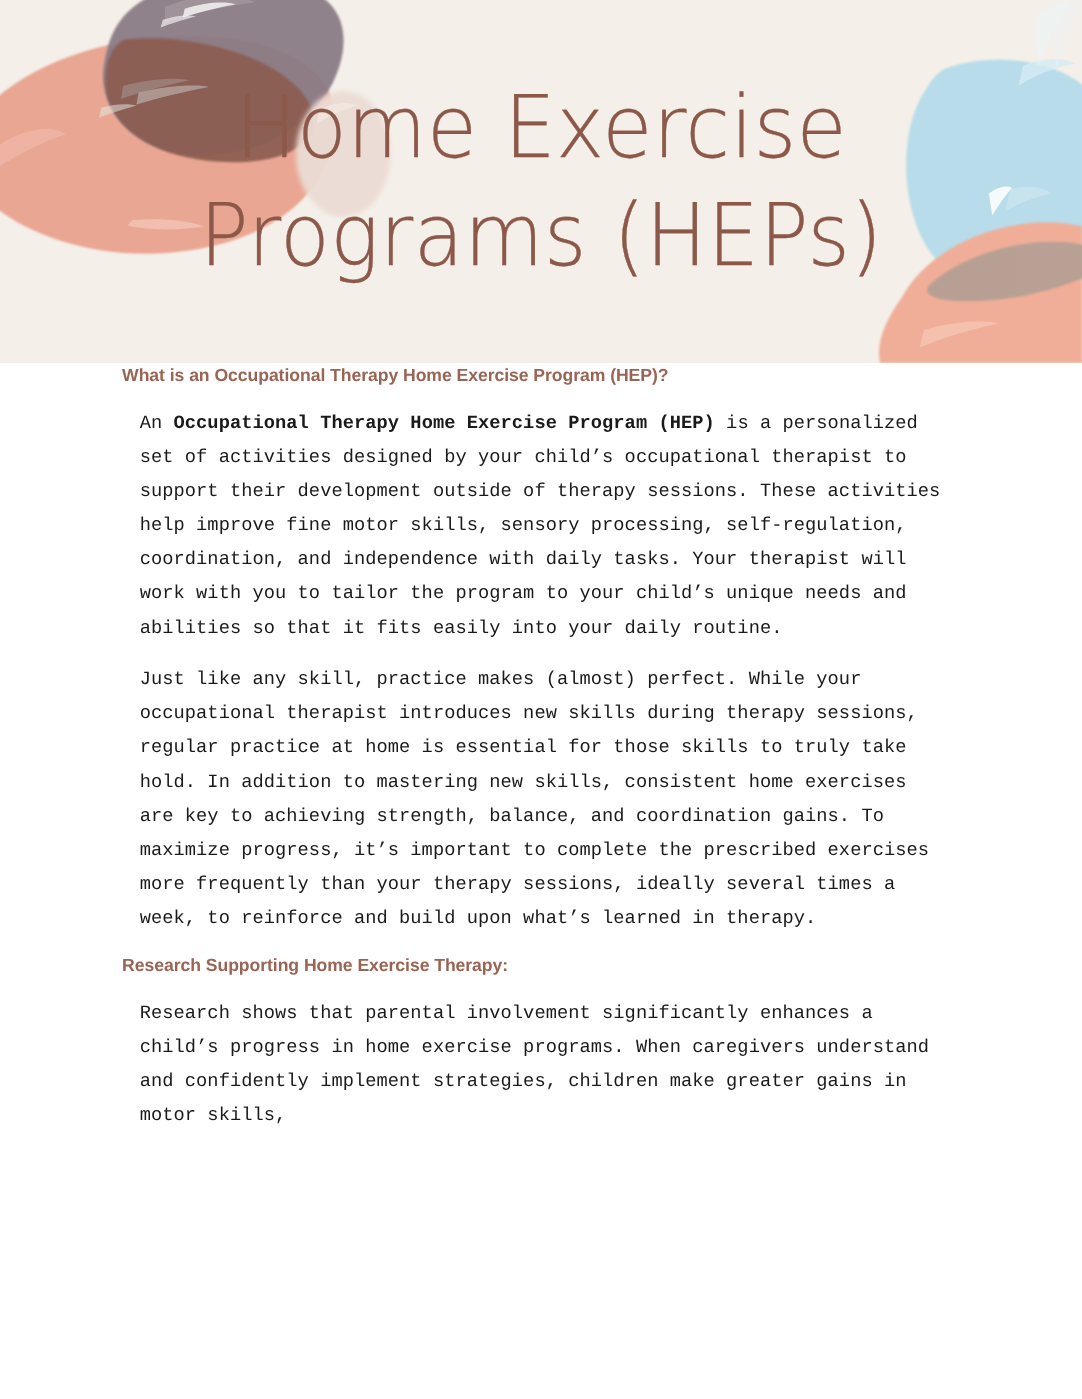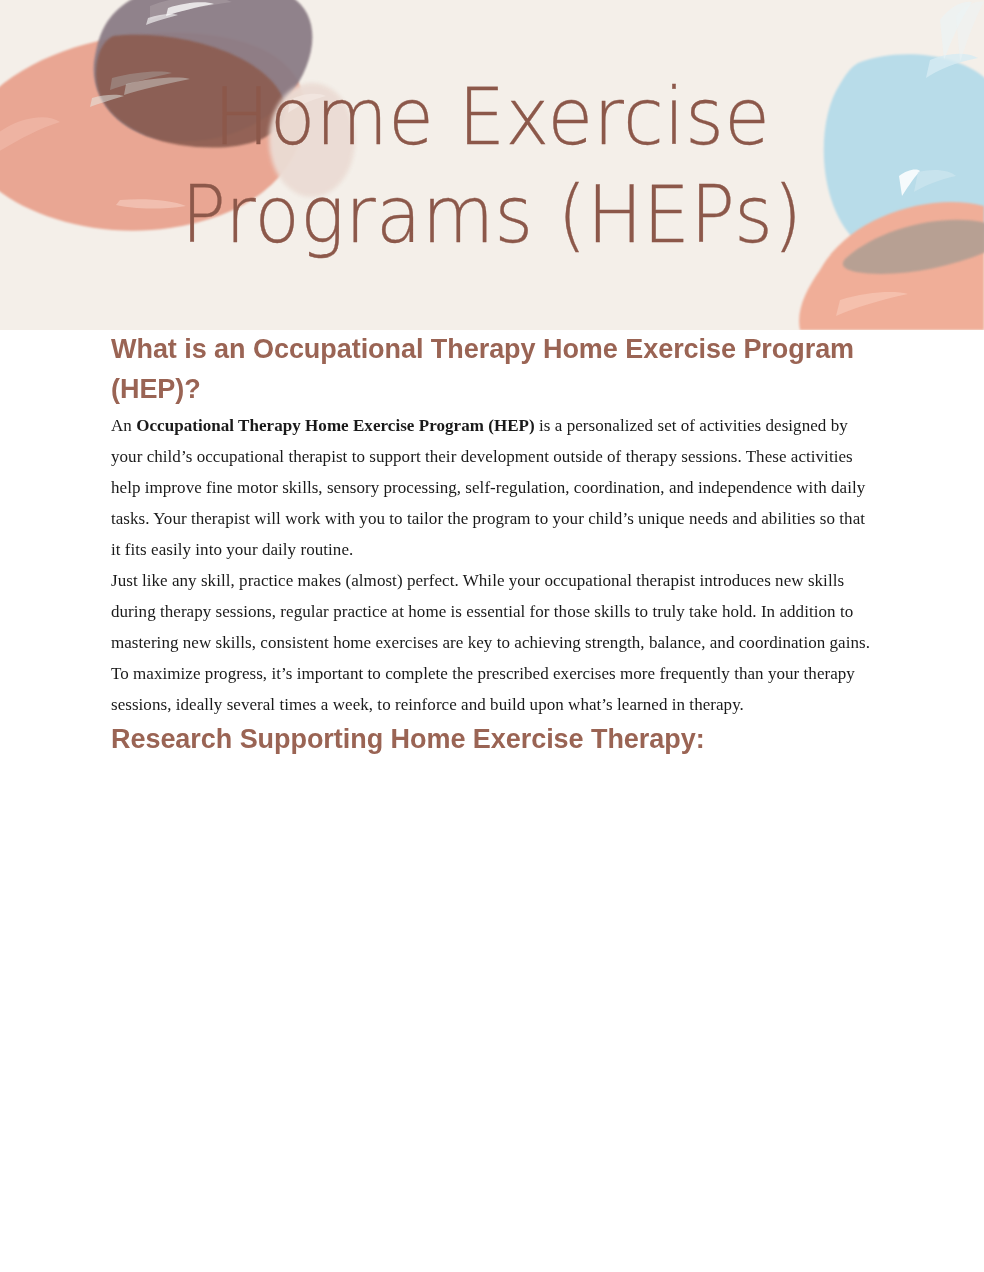--- a/index.html
+++ b/index.html
@@ -59,31 +59,31 @@
     position: absolute;
     left: 0;
     top: 330px;
     width: 984px;
     padding: 0 111px 0 111px;
   }
   h2.section-heading {
     color: #9A6454;
     font-family: "Liberation Sans", sans-serif;
     font-weight: bold;
-    font-size: 27px;
+    font-size: 16px;
     line-height: 1.48;
     margin: 0;
     letter-spacing: -0.05px;
   }
   p.body-text {
     color: #1a1a1a;
-    font-family: Liberation Serif, serif;
+    font-family: Liberation Mono, monospace;
     font-size: 17px;
     line-height: 31px;
-    margin: 0;
+    margin: 16px;
     letter-spacing: 0.05px;
   }
   .s1-heading { margin-top: 46px; }
   .s1-para    { margin-top: 22px; }
   .s2-heading { margin-top: 40px; }
   .s2-para    { margin-top: 22px; }
   .s3-heading { margin-top: 41px; }
   .s3-para    { margin-top: 23px; }
   b { font-weight: bold; }
 </style>
@@ -175,13 +175,14 @@
 
   <h2 class="section-heading s1-heading">What is an Occupational Therapy Home Exercise Program (HEP)?</h2>
 
   <p class="body-text s1-para"><span>An </span><b>Occupational Therapy Home Exercise Program (HEP)</b><span> is a personalized set of activities designed by your child’s occupational therapist to support their development outside of therapy sessions. These activities help improve fine motor skills, sensory processing, self-regulation, coordination, and independence with daily tasks. Your therapist will work with you to tailor the program to your child’s unique needs and abilities so that it fits easily into your daily routine.</span></p>
 
 
   <p class="body-text s2-para">Just like any skill, practice makes (almost) perfect. While your occupational therapist introduces new skills during therapy sessions, regular practice at home is essential for those skills to truly take hold. In addition to mastering new skills, consistent home exercises are key to achieving strength, balance, and coordination gains. To maximize progress, it’s important to complete the prescribed exercises more frequently than your therapy sessions, ideally several times a week, to reinforce and build upon what’s learned in therapy.</p>
 
   <h2 class="section-heading s3-heading">Research Supporting Home Exercise Therapy:</h2>
 
+  <p class="body-text s3-para">Research shows that parental involvement significantly enhances a child’s progress in home exercise programs. When caregivers understand and confidently implement strategies, children make greater gains in motor skills,</p>
 </div>
 
 </body></html>

